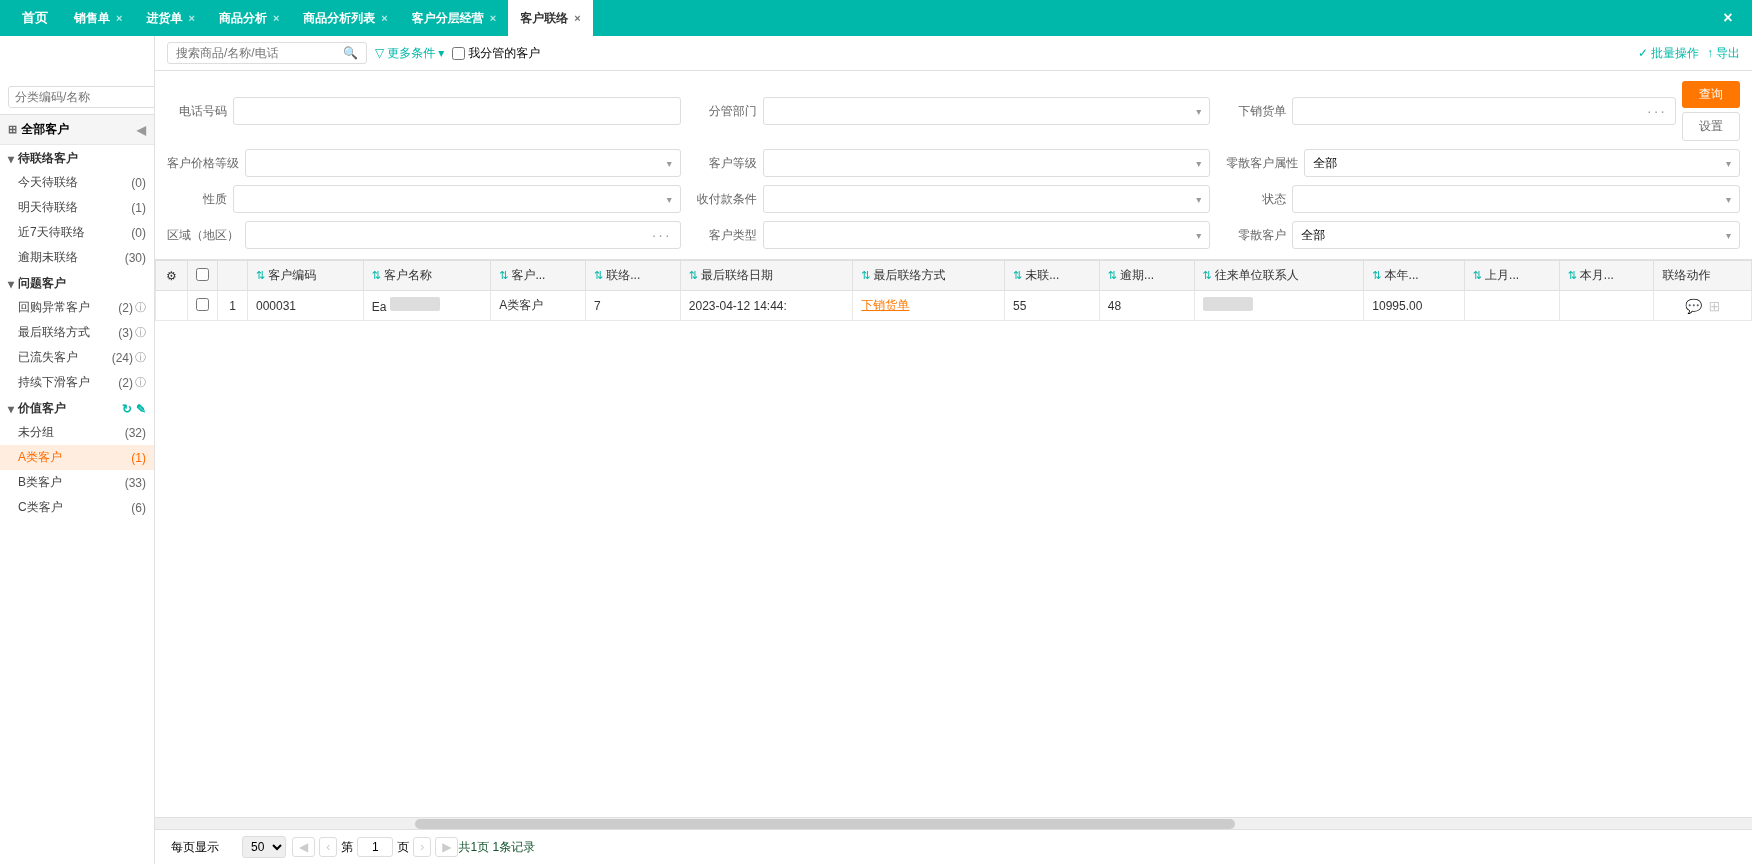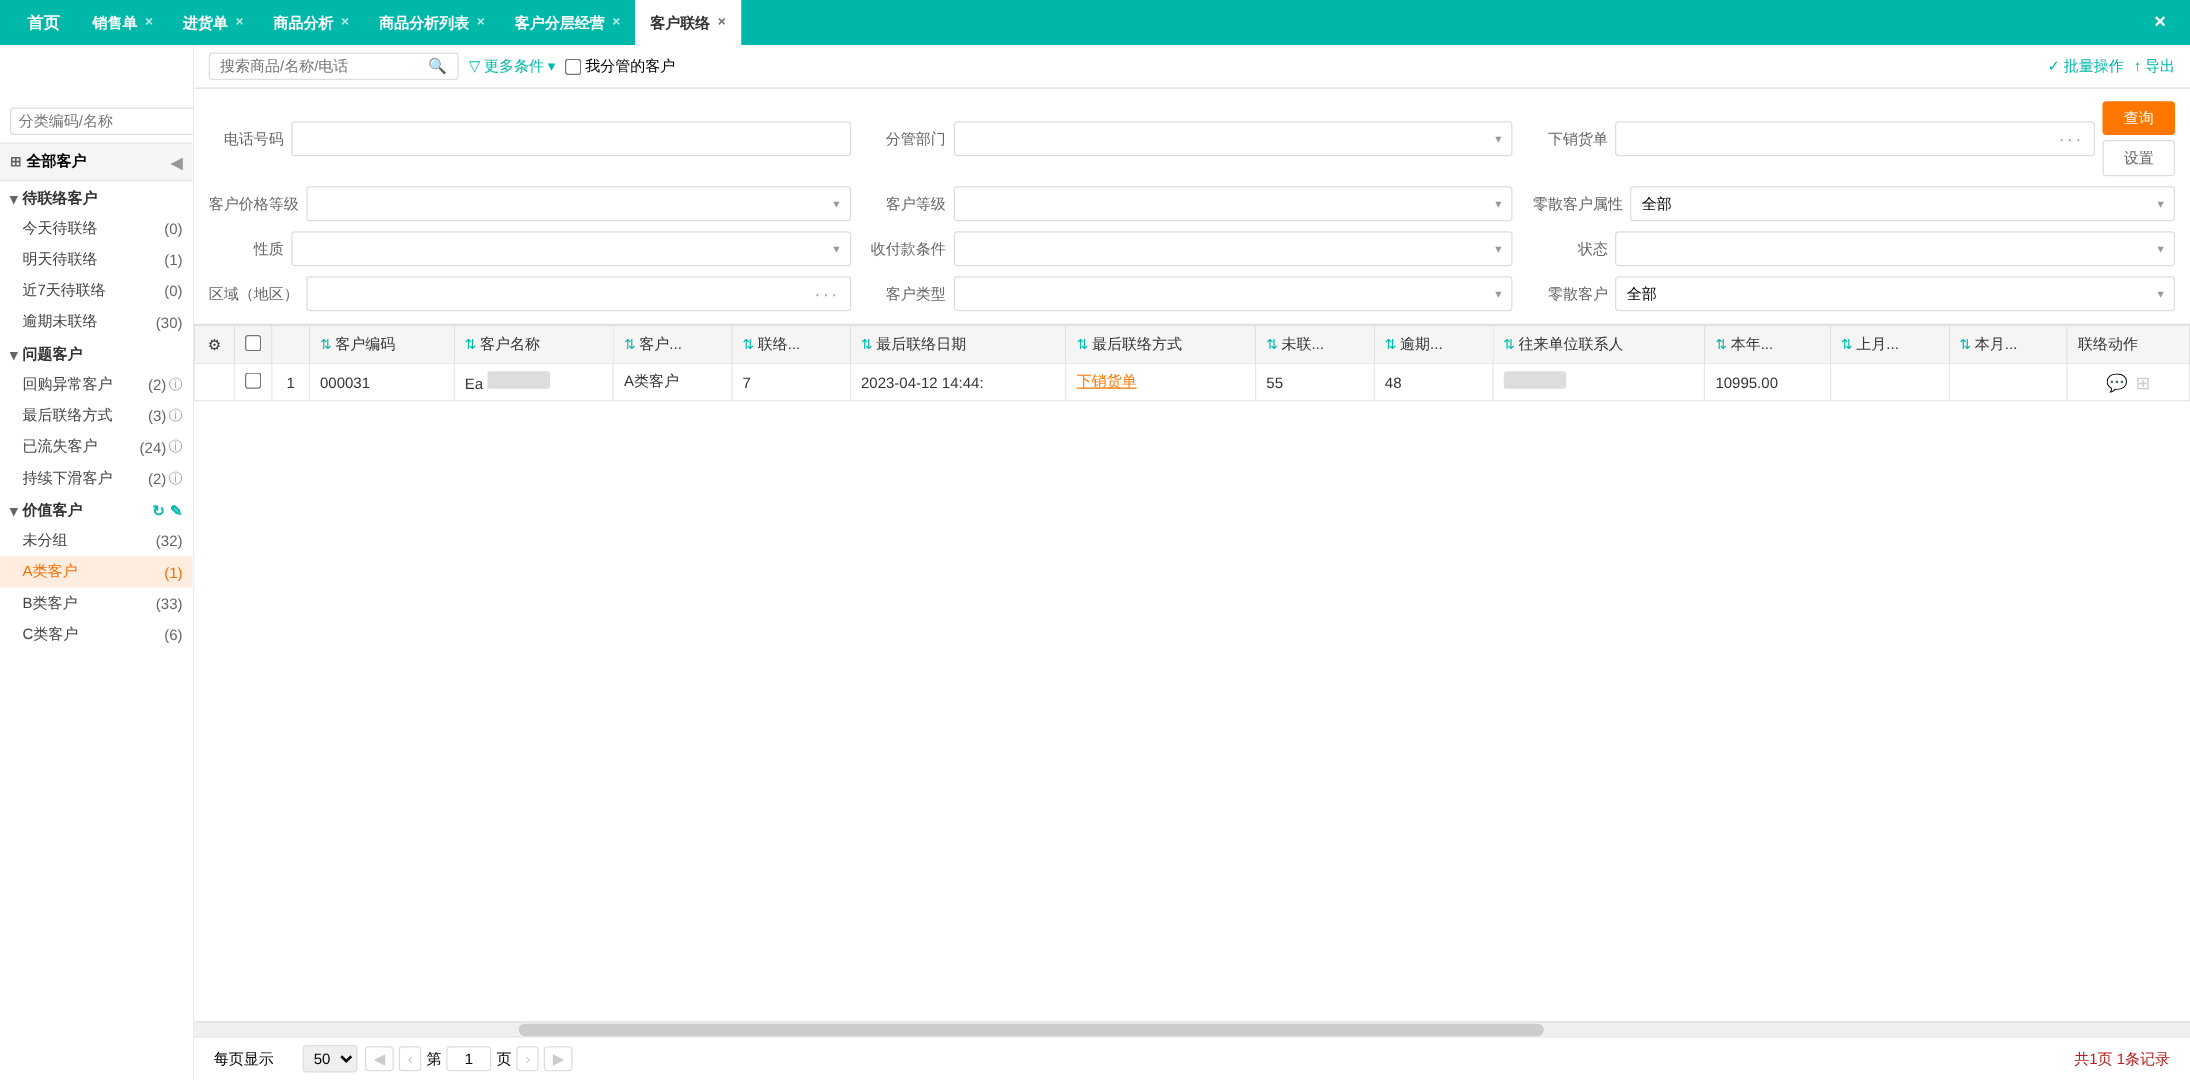--- a/index.html
+++ b/index.html
@@ -314,21 +314,20 @@
     .row-actions { display: flex; gap: 6px; align-items: center; justify-content: center; }
     .row-action-icon { color: #ccc; font-size: 14px; cursor: pointer; }
 
     
     .bottom-bar {
       display: flex;
       align-items: center;
       padding: 6px 16px;
       border-top: 1px solid #e0e0e0;
       background: white;
-      justify-content: space-between;
     }
     .scrollbar-area {
       height: 12px;
       background: #f0f0f0;
       border-top: 1px solid #e0e0e0;
       position: relative;
     }
     .scrollbar-thumb {
       position: absolute;
       left: 260px;
@@ -370,21 +369,21 @@
     }
     .pager button:disabled { color: #ccc; cursor: default; }
     .page-input {
       border: 1px solid #ddd;
       border-radius: 3px;
       width: 36px;
       padding: 2px 4px;
       text-align: center;
       font-size: 12px;
     }
-    .total-info { color: #b91c1c; }
+    .total-info { color: #14532d; }
   </style>
 </head>
 <body>
 
 <div class="top-nav">
   <div class="home-btn">首页</div>
 
   <div class="nav-item">
     <span>销售单</span>
     <span class="close-x">×</span>

